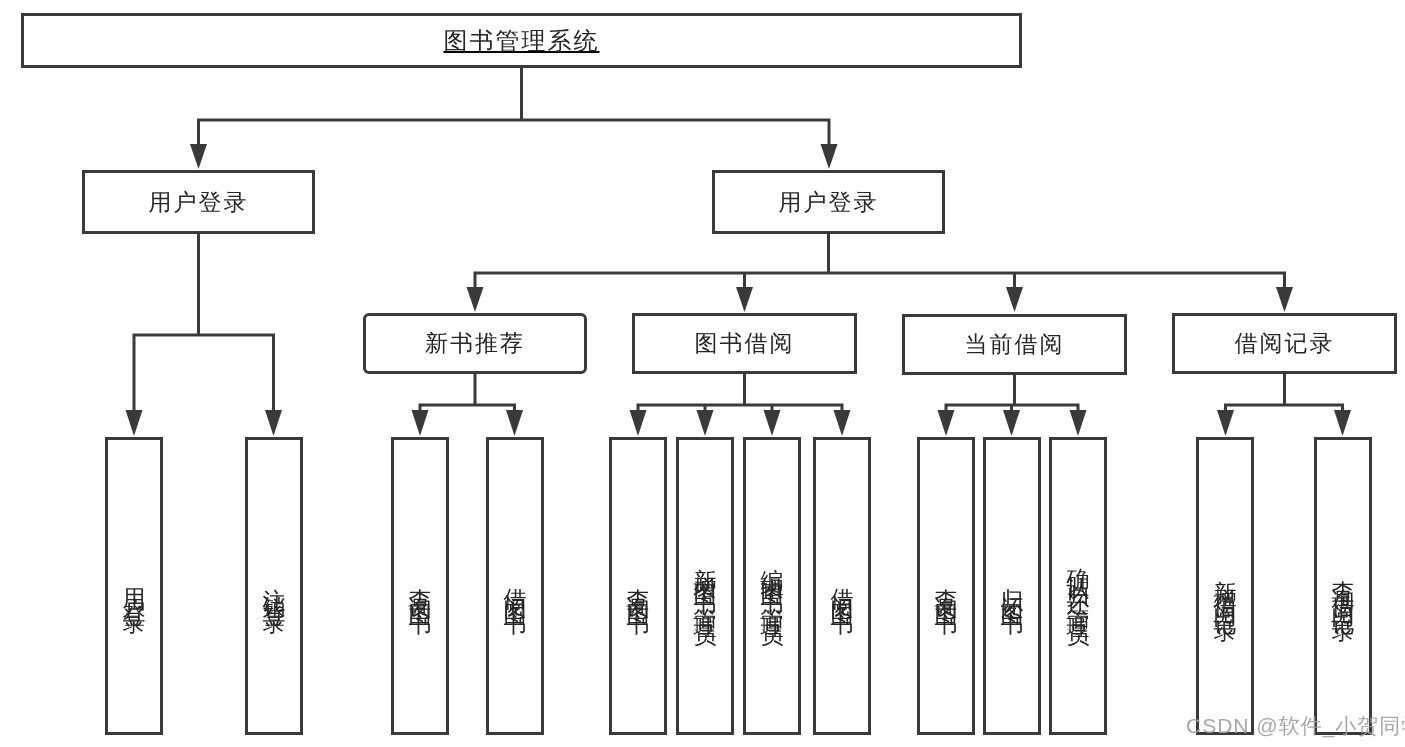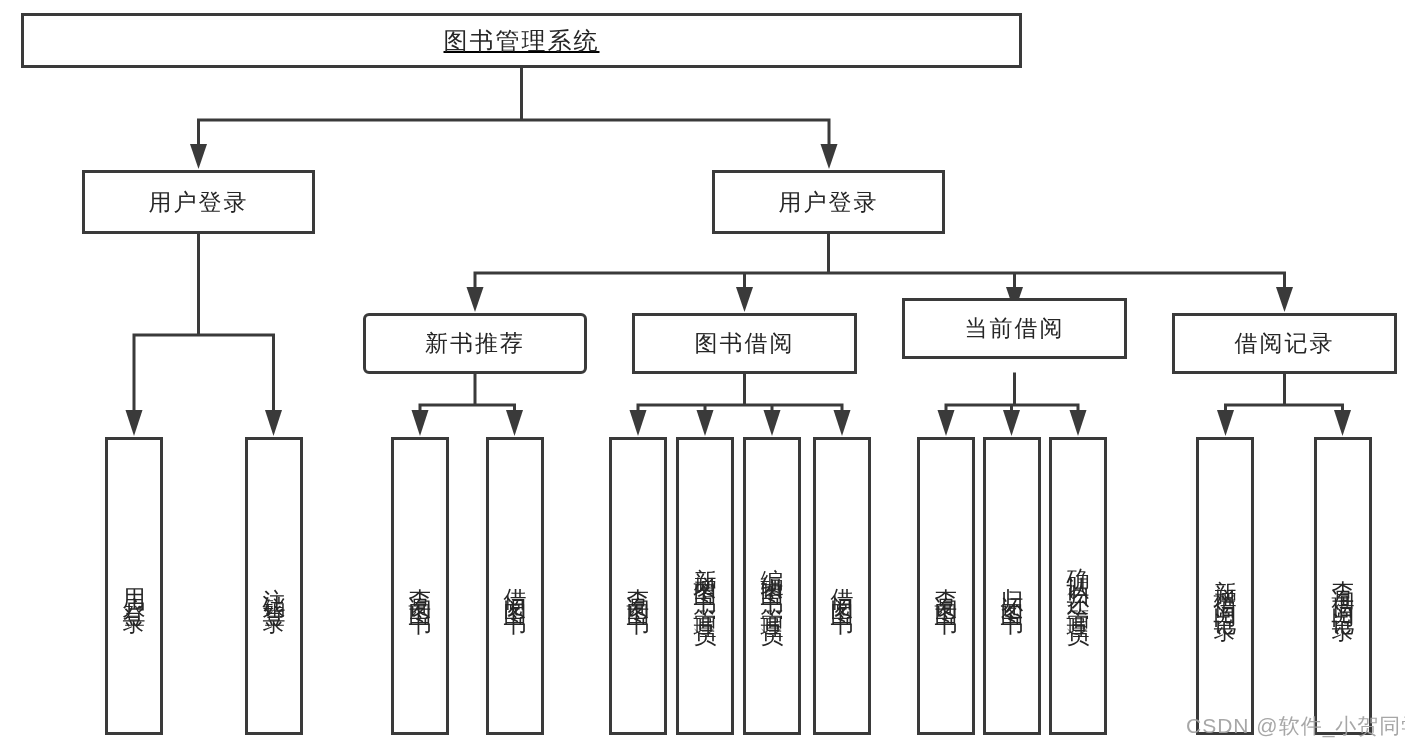--- a/index.html
+++ b/index.html
@@ -40,21 +40,21 @@
     white-space: normal;
   }
   
   .n-root { left: 21px;  top: 13px;  width: 1001px; height: 55px; text-decoration: underline; }
   
   .n-l2a  { left: 82px;  top: 170px; width: 233px; height: 64px; }
   .n-l2b  { left: 712px; top: 170px; width: 233px; height: 64px; }
   
   .n-l3a  { left: 363px;  top: 313px; width: 224px; height: 61px; border-radius: 6px; }
   .n-l3b  { left: 632px;  top: 313px; width: 225px; height: 61px; text-align: right; }
-  .n-l3c  { left: 902px;  top: 298px; width: 225px; height: 61px; }
+  .n-l3c  { left: 902px;  top: 314px; width: 225px; height: 61px; }
   .n-l3d  { left: 1172px; top: 313px; width: 225px; height: 61px; }
   
   .leaf   { top: 437px; width: 58px; height: 298px; }
   .n-g1a { left: 105px;  } .n-g1b { left: 245px;  }
   .n-g2a { left: 391px;  } .n-g2b { left: 486px;  }
   .n-g3a { left: 609px;  } .n-g3b { left: 676px;  }
   .n-g3c { left: 743px;  } .n-g3d { left: 813px;  }
   .n-g4a { left: 917px;  } .n-g4b { left: 983px;  }
   .n-g4c { left: 1049px; }
   .n-g5a { left: 1196px; } .n-g5b { left: 1314px; }

